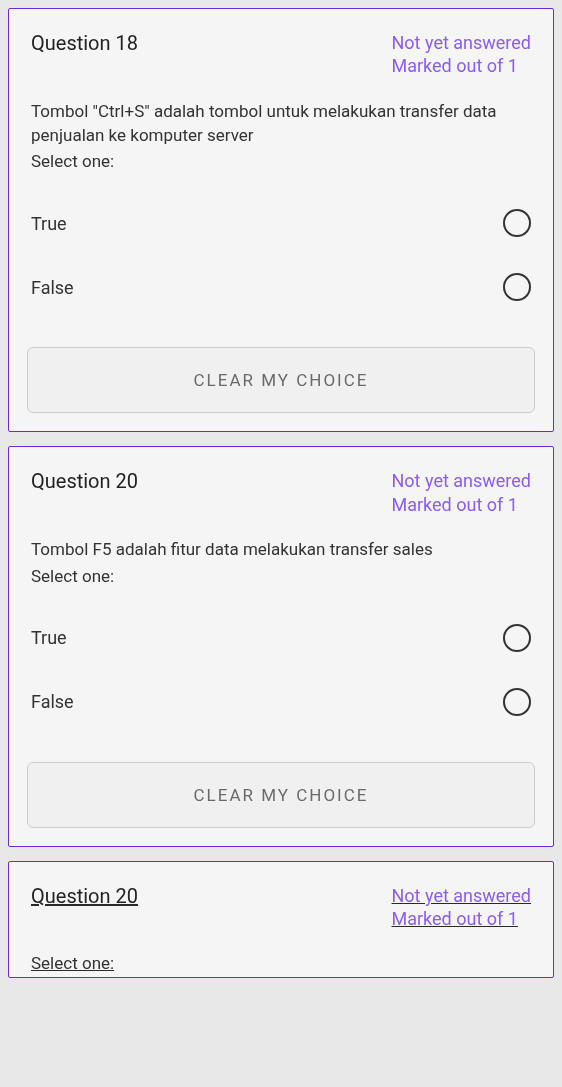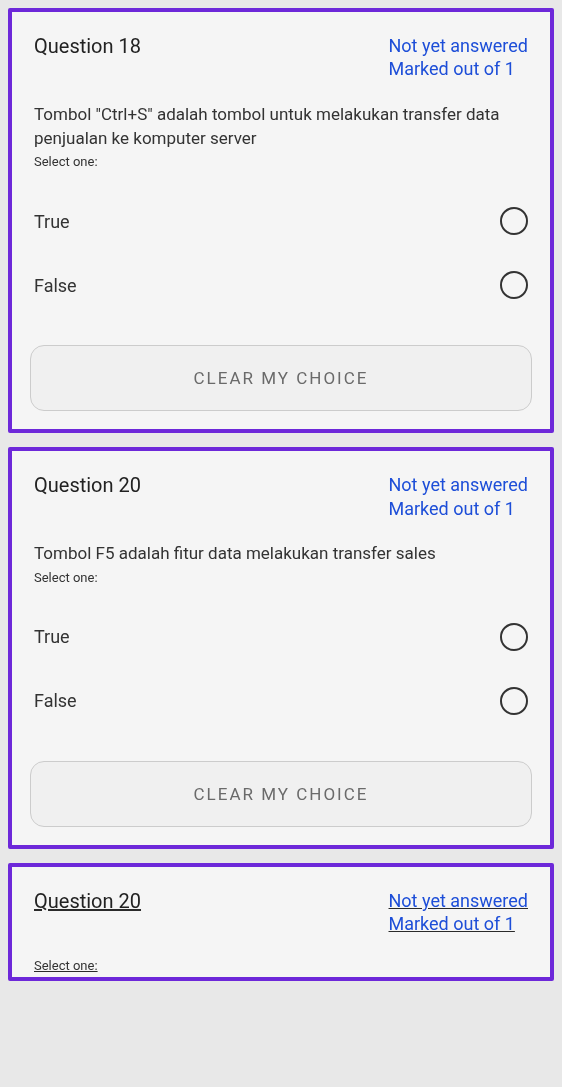--- a/index.html
+++ b/index.html
@@ -6,53 +6,53 @@
   body {
     font-family: -apple-system, BlinkMacSystemFont, "Segoe UI", Roboto, Arial, sans-serif;
     background: #e8e8e8;
     width: 562px;
     min-height: 1087px;
     padding: 8px;
     color: #2a2a2a;
   }
   .question-card {
     background: #f5f5f5;
-    border: 4px solid #6d28d9;
+    border: 1px solid #6d28d9;
     border-radius: 2px;
     margin-bottom: 14px;
     padding: 0;
   }
   .question-header {
     display: flex;
     justify-content: space-between;
     align-items: flex-start;
     padding: 22px 22px 18px 22px;
   }
   .question-title {
     font-size: 20px;
     font-weight: 400;
     color: #222;
   }
   .question-status {
     text-align: left;
     font-size: 18px;
-    color: #1d4ed8;
+    color: #8b5cf6;
     line-height: 1.3;
   }
   .question-body {
     padding: 4px 22px 10px 22px;
   }
   .question-text {
     font-size: 17px;
     line-height: 1.4;
     color: #333;
     margin-bottom: 4px;
   }
   .select-one {
-    font-size: 13px;
+    font-size: 17px;
     color: #333;
     margin-bottom: 20px;
   }
   .option-row {
     display: flex;
     justify-content: space-between;
     align-items: center;
     padding: 18px 0;
   }
   .option-label {
@@ -68,21 +68,21 @@
   }
   .clear-btn {
     margin: 18px 18px 18px 18px;
     border: 1px solid #ccc;
     background: #f0f0f0;
     text-align: center;
     padding: 22px 0;
     font-size: 17px;
     letter-spacing: 2px;
     color: #6a6a6a;
-    border-radius: 14px;
+    border-radius: 6px;
     cursor: pointer;
   }
 </style>
 </head>
 <body>
 
 <div class="question-card">
   <div class="question-header">
     <div class="question-title">Question 18</div>
     <div class="question-status">

